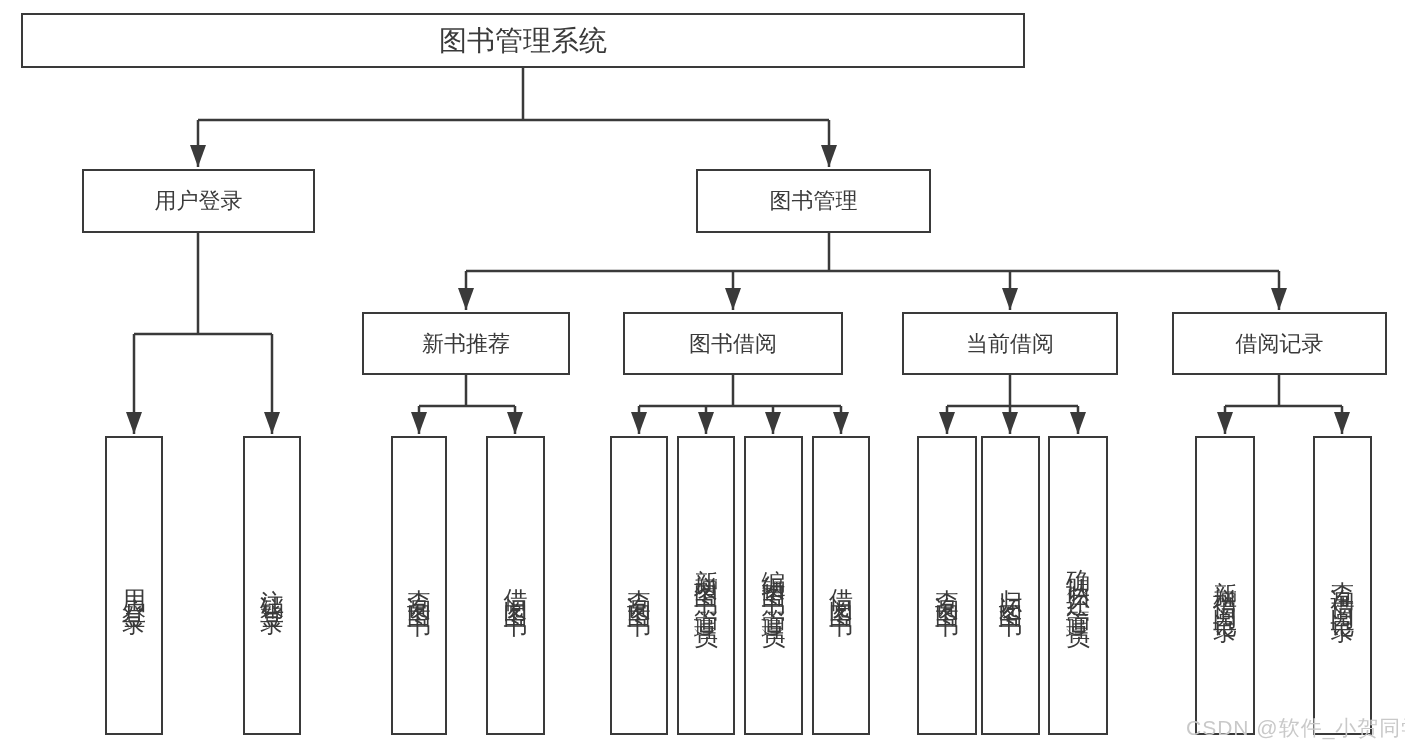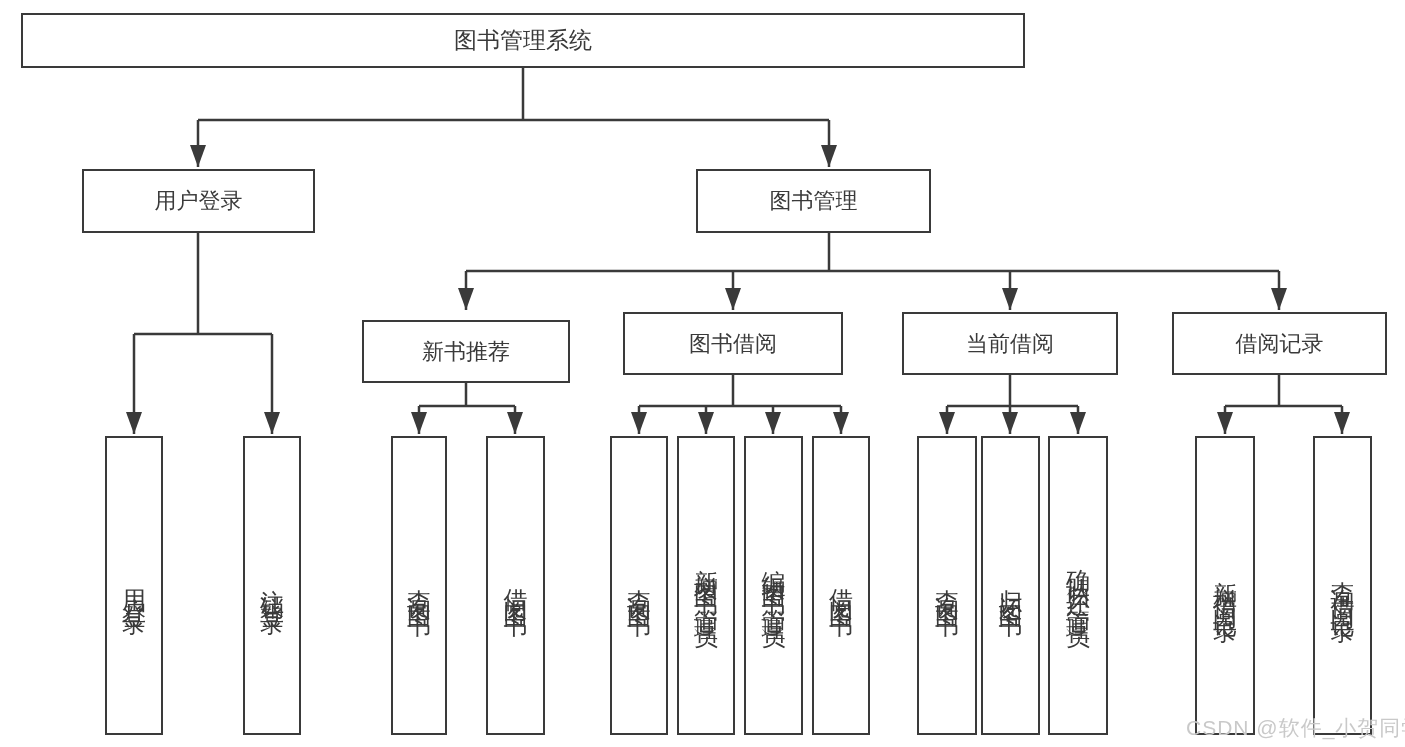--- a/index.html
+++ b/index.html
@@ -14,21 +14,21 @@
   .box{
     position:absolute;
     box-sizing:border-box;
     background:#ffffff;
     border:2.5px solid #3a3a3a;
     display:flex;align-items:center;justify-content:center;
     color:#3a3a3a;
     z-index:1;
   }
   .hbox{font-size:22px;}
-  .rootbox{font-size:23px;font-family:Liberation Serif, serif;}
+  .rootbox{font-size:28px;font-family:Liberation Serif, serif;}
   .vbox span{
     writing-mode:vertical-rl;
     text-orientation:mixed;
     font-size:24px;
     letter-spacing:8px;
     line-height:1;
     white-space:nowrap;
   }
   .watermark{
     position:absolute;
@@ -106,21 +106,21 @@
     <span>图书管理系统</span>
   </div>
 
   <div class="box hbox" style="left:82px;top:169px;width:233px;height:64px;">
     <span>用户登录</span>
   </div>
   <div class="box hbox" style="left:696px;top:169px;width:235px;height:64px;">
     <span>图书管理</span>
   </div>
 
-  <div class="box hbox" style="left:362px;top:312px;width:208px;height:63px;margin-top:8px;">
+  <div class="box hbox" style="left:362px;top:312px;width:208px;height:63px;">
     <span>新书推荐</span>
   </div>
   <div class="box hbox" style="left:623px;top:312px;width:220px;height:63px;">
     <span>图书借阅</span>
   </div>
   <div class="box hbox" style="left:902px;top:312px;width:216px;height:63px;">
     <span>当前借阅</span>
   </div>
   <div class="box hbox" style="left:1172px;top:312px;width:215px;height:63px;">
     <span>借阅记录</span>

